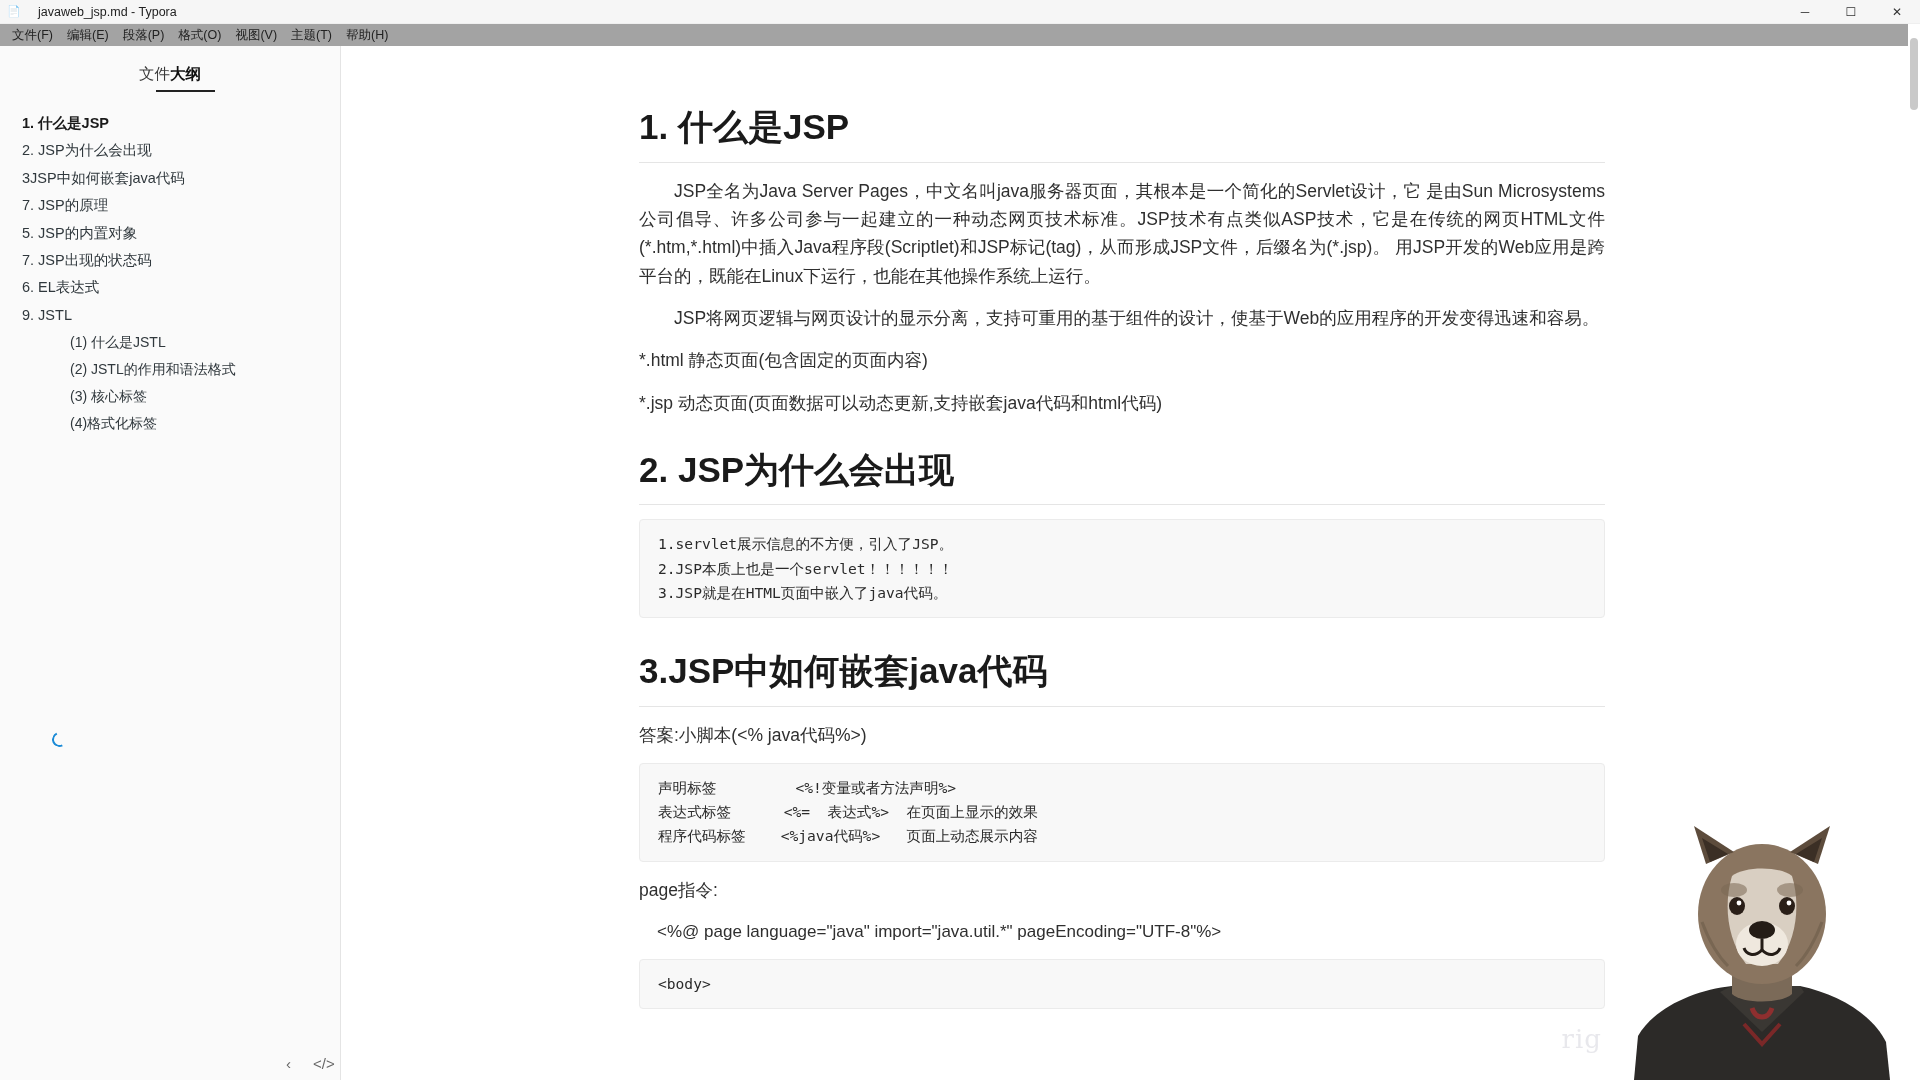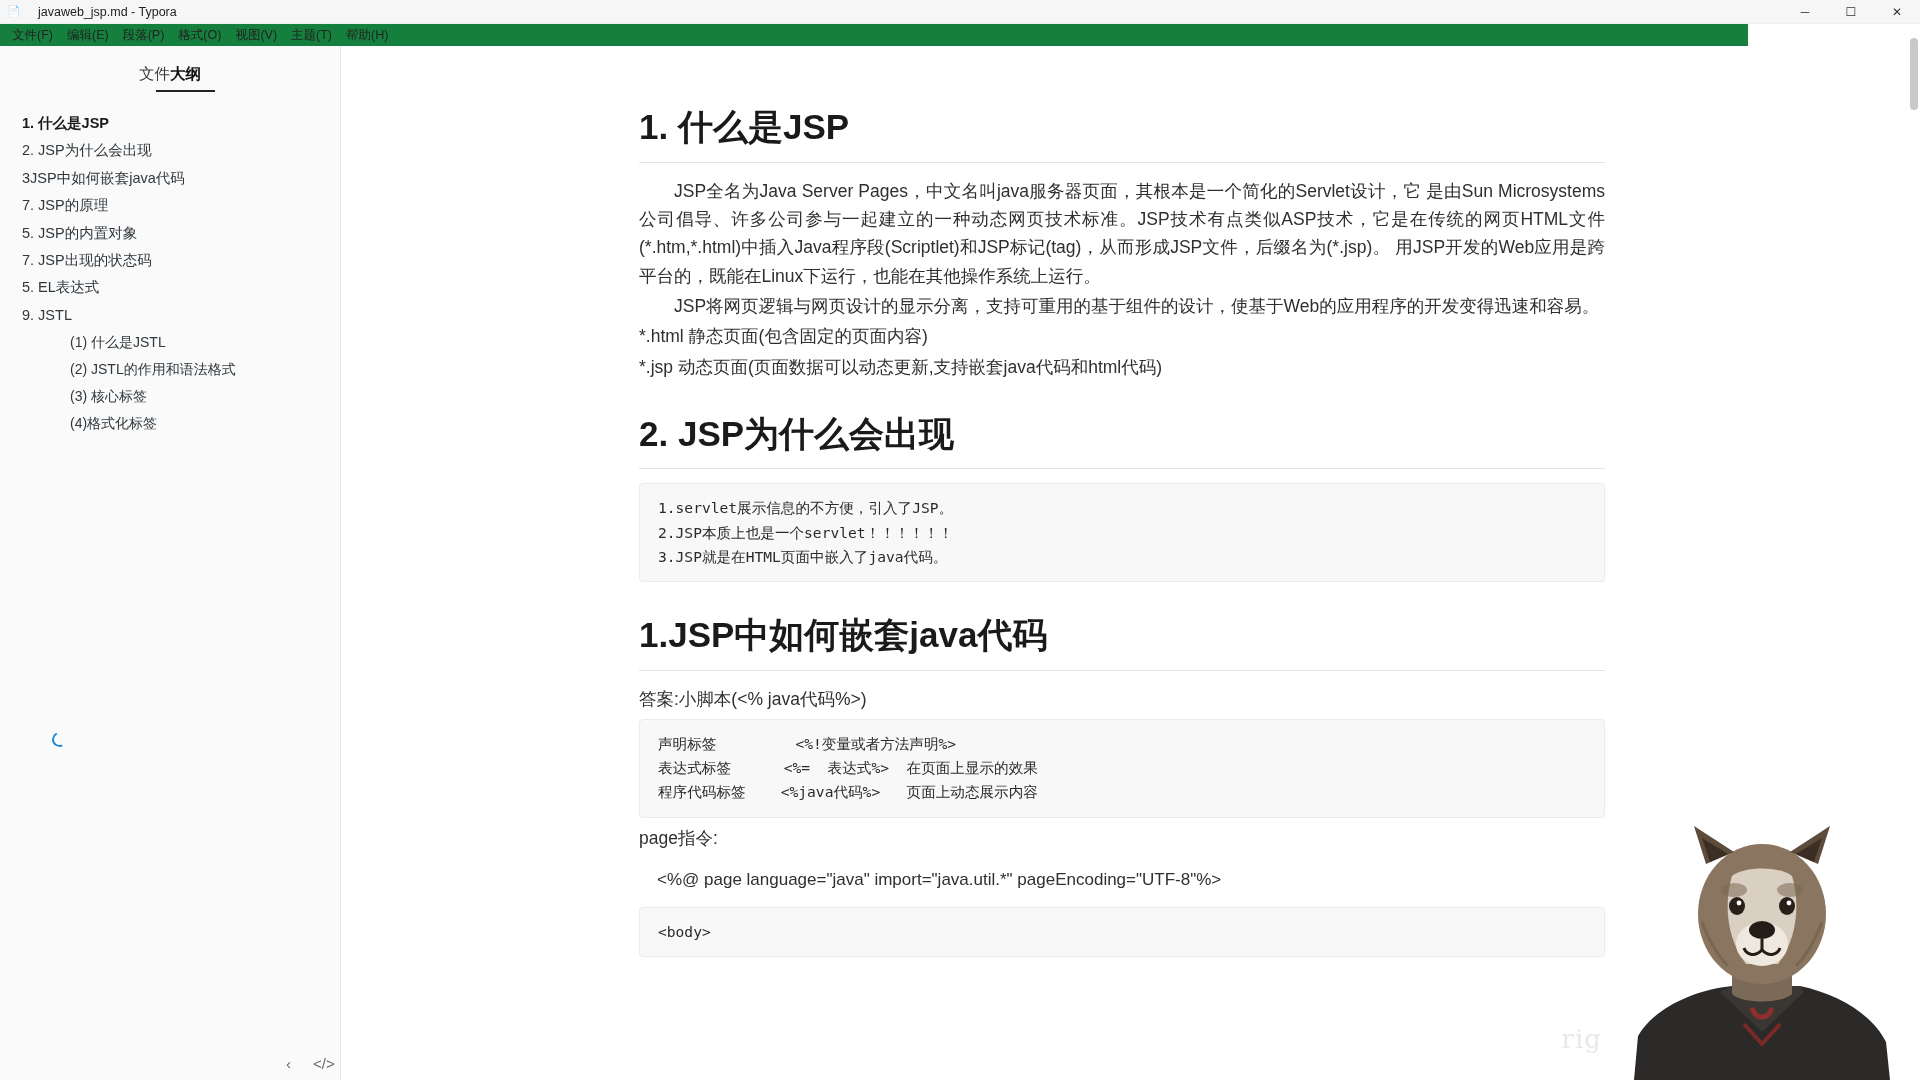--- a/index.html
+++ b/index.html
@@ -38,22 +38,22 @@
     display: flex;
   }
   .tb-btn {
     width: 46px; height: 24px;
     display: flex; align-items: center; justify-content: center;
     font-size: 12px; color: #333;
   }
 
   
   .menubar {
-    position: absolute; top: 24px; left: 0; width: 1748px; height: 22px;
-    background: #15803d;
+    position: absolute; top: 24px; left: 0; width: 1920px; height: 22px;
+    background: #a3a3a3;
     display: flex; align-items: center;
     padding-left: 5px;
   }
   .menu-item {
     font-size: 12.5px; color: #222;
     padding: 2px 7px;
     white-space: nowrap;
   }
 
   
@@ -131,21 +131,21 @@
     margin: 30px 0 14px 0;
     padding-bottom: 12px;
     border-bottom: 1px solid #e5e5e5;
     line-height: 1.3;
   }
   .doc h1.first { margin-top: 22px; }
   .doc p {
     font-size: 17.5px;
     line-height: 1.62;
     color: #2f2f2f;
-    margin: 2px 0;
+    margin: 14px 0;
     text-align: justify;
   }
   .doc p.indent { text-indent: 2em; }
   .codeblock {
     background: #f8f8f8;
     border: 1px solid #ebebeb;
     border-radius: 4px;
     padding: 12px 18px;
     margin: 6px 0;
     font-family: "DejaVu Sans Mono", "Liberation Mono", monospace;
@@ -241,21 +241,21 @@
       <div class="sb-tab active">大纲</div>
     </div>
 
     <div class="outline">
       <div class="ol-item lvl1">1. 什么是JSP</div>
       <div class="ol-item lvl2">2. JSP为什么会出现</div>
       <div class="ol-item lvl2">3JSP中如何嵌套java代码</div>
       <div class="ol-item lvl2">7. JSP的原理</div>
       <div class="ol-item lvl2">5. JSP的内置对象</div>
       <div class="ol-item lvl2">7. JSP出现的状态码</div>
-      <div class="ol-item lvl2">5. EL表达式</div>
+      <div class="ol-item lvl2">6. EL表达式</div>
       <div class="ol-item lvl2">9. JSTL</div>
       <div class="ol-item lvl3">(1) 什么是JSTL</div>
       <div class="ol-item lvl3">(2) JSTL的作用和语法格式</div>
       <div class="ol-item lvl3">(3) 核心标签</div>
       <div class="ol-item lvl3">(4)格式化标签</div>
     </div>
 
     <div class="cursor-spinner">
       <div class="ring"></div>
     </div>
@@ -273,21 +273,21 @@
       <p class="indent">JSP全名为Java Server Pages，中文名叫java服务器页面，其根本是一个简化的Servlet设计，它 是由Sun Microsystems公司倡导、许多公司参与一起建立的一种动态网页技术标准。JSP技术有点类似ASP技术，它是在传统的网页HTML文件(*.htm,*.html)中插入Java程序段(Scriptlet)和JSP标记(tag)，从而形成JSP文件，后缀名为(*.jsp)。 用JSP开发的Web应用是跨平台的，既能在Linux下运行，也能在其他操作系统上运行。</p>
       <p class="indent">JSP将网页逻辑与网页设计的显示分离，支持可重用的基于组件的设计，使基于Web的应用程序的开发变得迅速和容易。</p>
       <p>*.html  静态页面(包含固定的页面内容)</p>
       <p>*.jsp     动态页面(页面数据可以动态更新,支持嵌套java代码和html代码)</p>
 
       <h1>2. JSP为什么会出现</h1>
       <div class="codeblock">1.servlet展示信息的不方便，引入了JSP。
 2.JSP本质上也是一个servlet！！！！！！
 3.JSP就是在HTML页面中嵌入了java代码。</div>
 
-      <h1>1.JSP中如何嵌套java代码</h1>
+      <h1>3.JSP中如何嵌套java代码</h1>
       <p>答案:小脚本(&lt;% java代码%&gt;)</p>
       <div class="codeblock">声明标签         &lt;%!变量或者方法声明%&gt;
 表达式标签      &lt;%=  表达式%&gt;  在页面上显示的效果
 程序代码标签    &lt;%java代码%&gt;   页面上动态展示内容</div>
 
       <p>page指令:</p>
       <div class="inline-code-line">&lt;%@ page language="java" import="java.util.*" pageEncoding="UTF-8"%&gt;</div>
 
       <div class="codeblock">&lt;body&gt;</div>
     </div>

